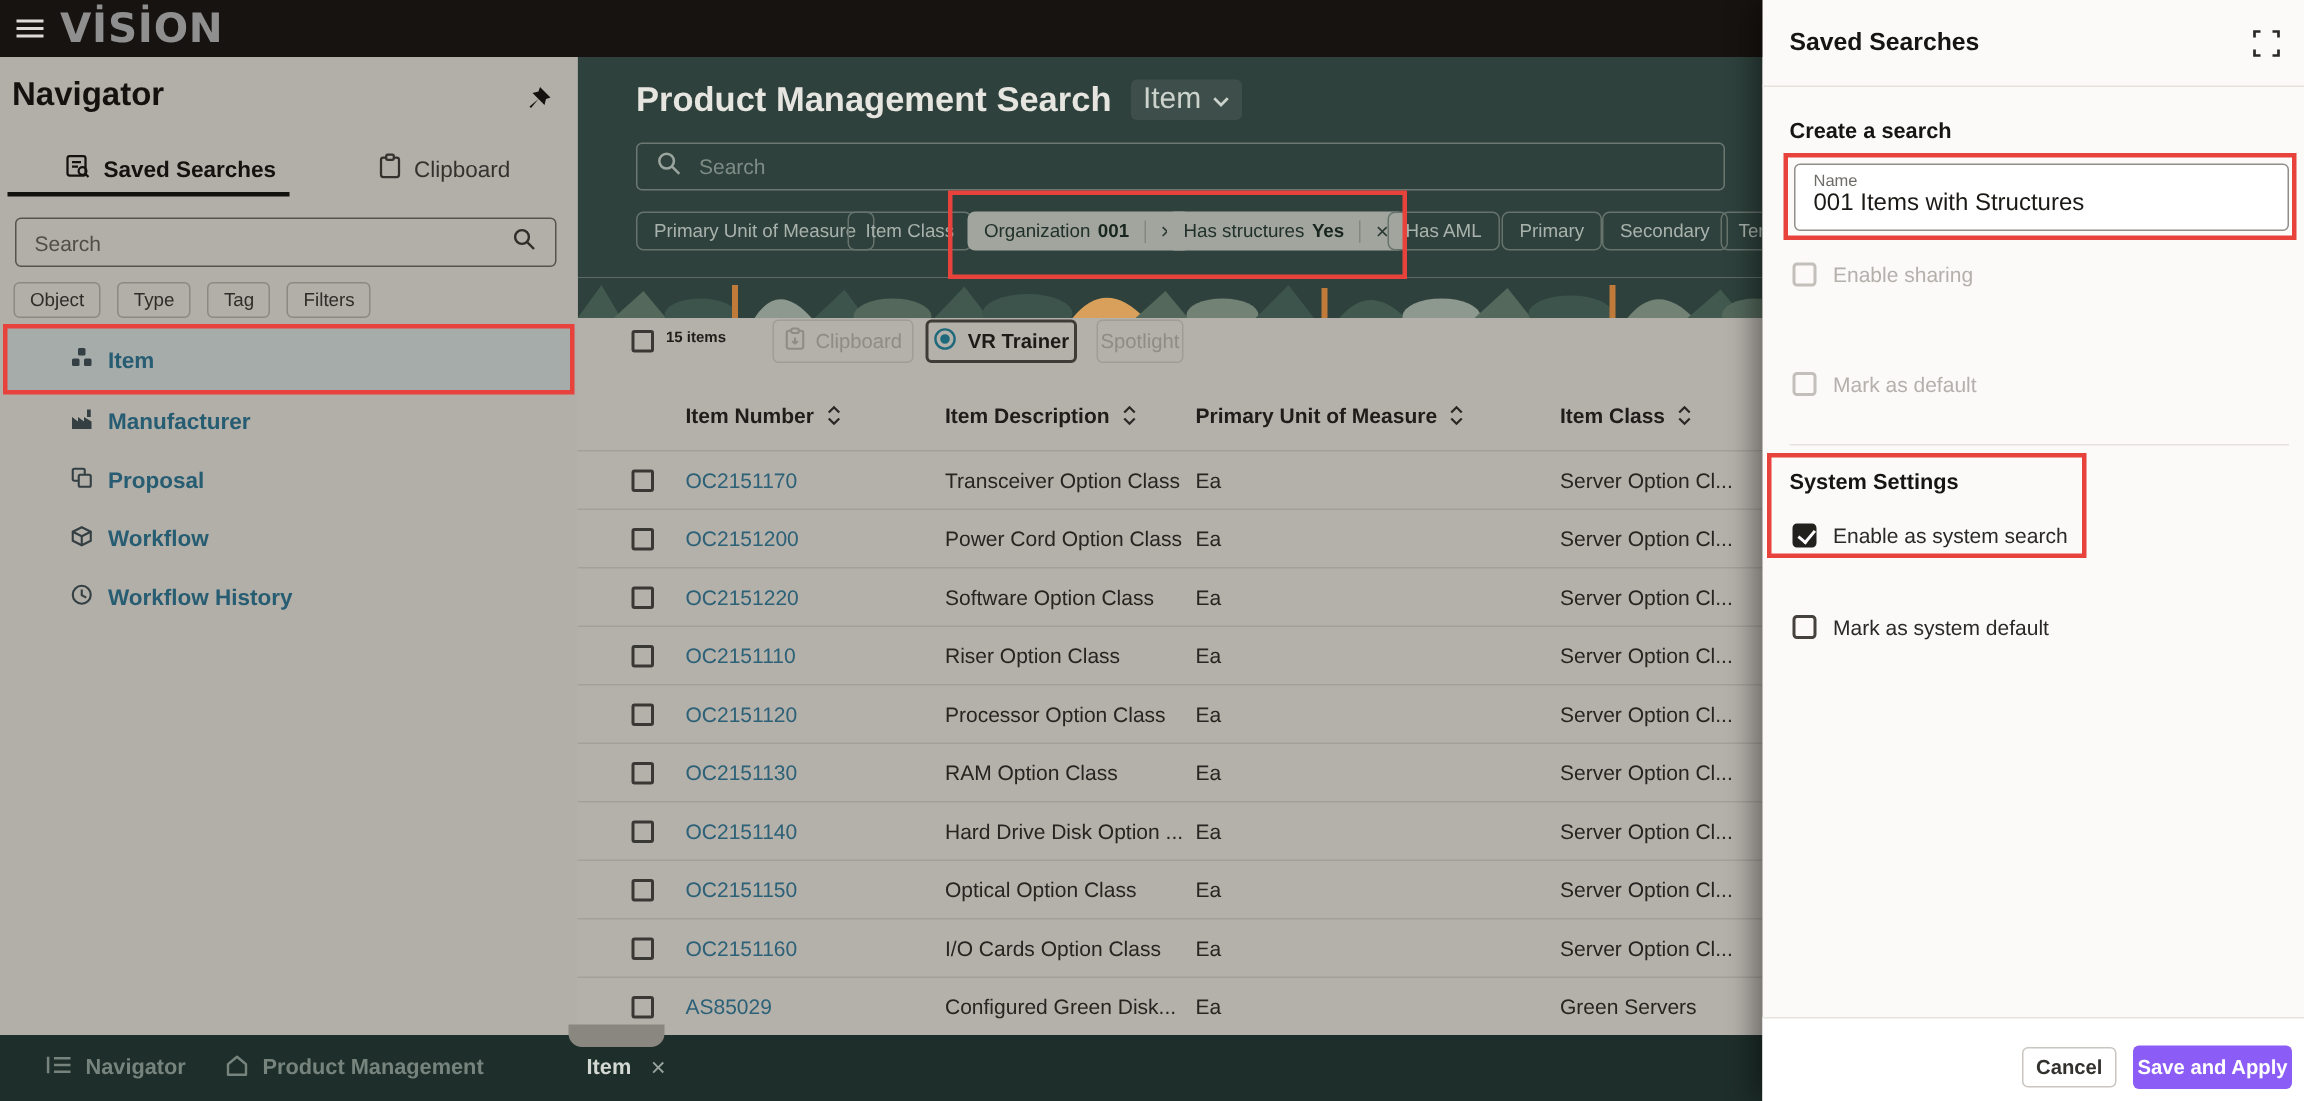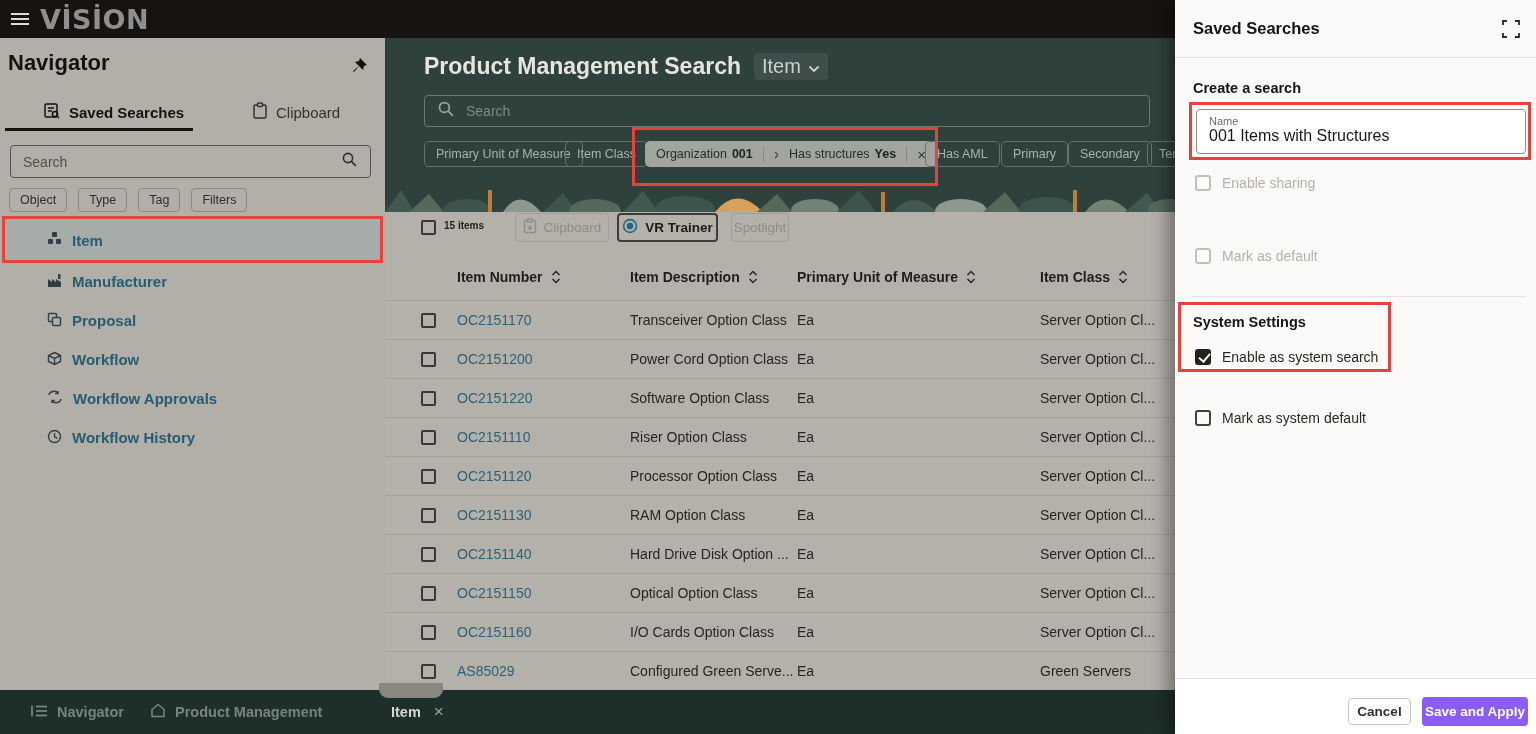--- a/index.html
+++ b/index.html
@@ -199,30 +199,20 @@
           </svg></span>
         <span>Proposal</span>
       </div>
       <div class="nav-row">
         <span>
           <svg width="15" height="15" viewBox="0 0 15 15" fill="none" stroke="#333f42" stroke-width="1.4">
             <path d="M7.5 1.5l6 3v6l-6 3-6-3v-6z"></path>
               <path d="M1.5 4.5l6 3 6-3M7.5 7.5v6"></path>
           </svg></span>
         <span>Workflow</span>
-      </div>
-      <div class="nav-row">
-        <span>
-          <svg width="16" height="14" viewBox="0 0 16 14" fill="none" stroke="#333f42" stroke-width="1.5">
-            <path d="M2 5a5 4.2 0 0 1 9-2"></path>
-              <path d="M11 1v2.5h-2.8" stroke-linejoin="round"></path>
-            <path d="M14 9a5 4.2 0 0 1-9 2"></path>
-              <path d="M5 13v-2.5h2.8" stroke-linejoin="round"></path>
-          </svg></span>
-        <span>Workflow Approvals</span>
       </div>
       <div class="nav-row">
         <span>
           <svg width="15" height="15" viewBox="0 0 15 15" fill="none" stroke="#333f42" stroke-width="1.4">
             <circle cx="7.5" cy="7.5" r="6"></circle>
               <path d="M7.5 4v3.8l3 1.6"></path>
           </svg></span>
         <span>Workflow History</span>
       </div>
     </div>
@@ -433,21 +423,21 @@
         <span class="sel-cb"></span>
       <span class="link">OC2151160</span>
       <span>I/O Cards Option Class</span>
       <span>Ea</span>
       <span>Server Option Cl...</span>
     </div>
     <div class="trow tgrid" style="top:613px;">
       <span></span>
         <span class="sel-cb"></span>
       <span class="link">AS85029</span>
-      <span>Configured Green Serve...</span>
+      <span>Configured Green Disk...</span>
       <span>Ea</span>
       <span>Green Servers</span>
     </div>
   </div>
 
   <div class="tab-tongue"></div>
 
   <div class="bottombar">
     <div class="bb-item" style="left:31px;">
       <span>

